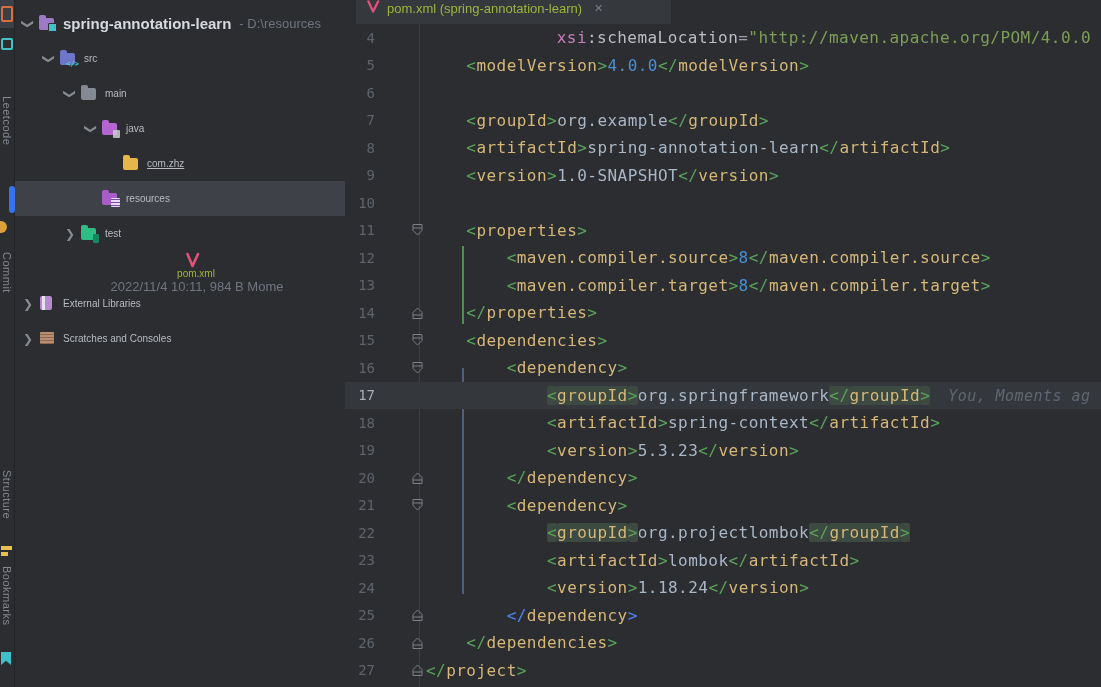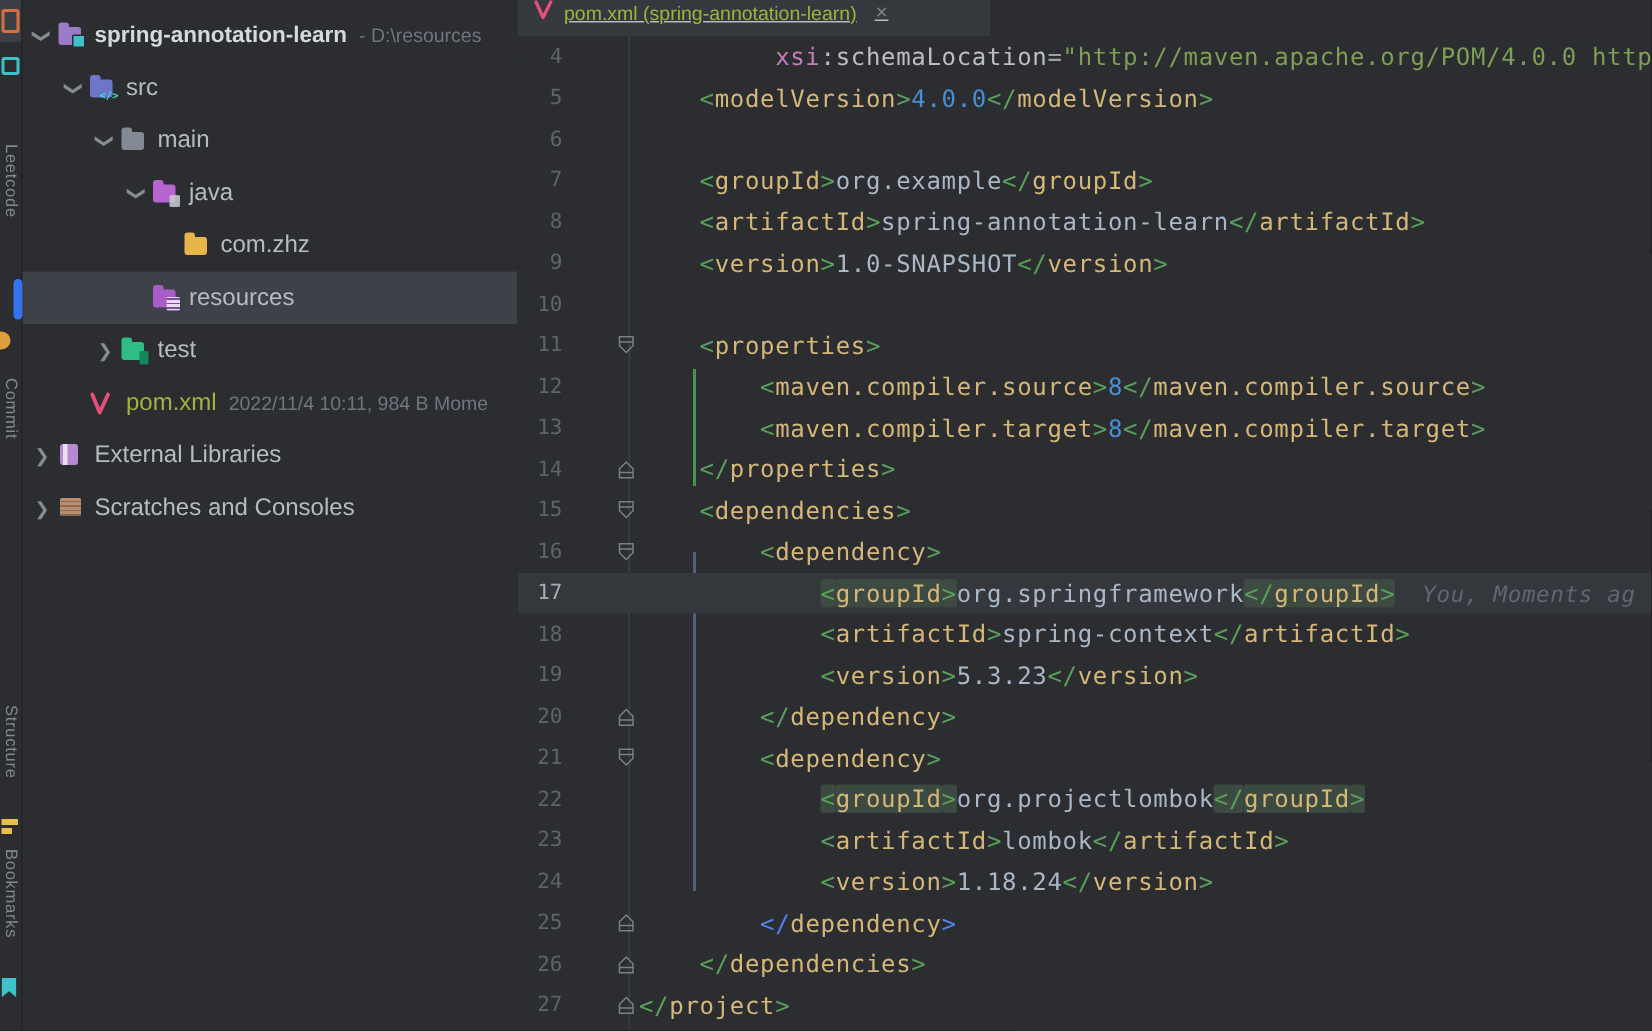--- a/index.html
+++ b/index.html
@@ -28,21 +28,21 @@
 
   
   #project-panel{position:absolute;left:14px;top:0;width:331px;height:687px;background:var(--bg);
                  border-right:1px solid #202225;overflow:hidden;}
   #tree{position:absolute;left:0;top:6px;right:0;}
   .trow{height:35px;display:flex;align-items:center;white-space:nowrap;cursor:default;}
   .trow.selected{background:var(--panelSel);}
   .chev{width:16px;flex:none;text-align:center;color:#878c93;font-size:12px;}
   .chev span{display:inline-block;}
   .chev.down span{transform:rotate(90deg);}
-  .tlabel{font-size:16px;color:var(--treeText);margin-left:6px;}
+  .tlabel{font-size:10px;color:var(--treeText);margin-left:6px;}
   .tlabel.bold{font-weight:bold;font-size:15px;color:#d6d9de;}
   .tlabel.green{color:var(--green);}
   .tsuffix{font-size:13px;color:var(--dim);margin-left:8px;}
 
   
   .icon{position:relative;width:19px;height:17px;flex:none;margin-left:2px;}
   .fbase{position:absolute;left:1px;top:3px;width:15px;height:12px;border-radius:2px;}
   .fbase::before{content:"";position:absolute;top:-3px;left:0;width:7px;height:4px;
                  border-radius:2px 2px 0 0;background:inherit;}
   .i-project .fbase{background:#9d7ac6;}
@@ -63,21 +63,21 @@
   .i-test .sub{position:absolute;right:0;bottom:-1px;width:6px;height:9px;background:#15875d;border-radius:1px;}
   .i-library .book{position:absolute;left:2px;top:1px;width:12px;height:14px;background:#b78ad0;
                    border-radius:2px;}
   .i-library .book::before{content:"";position:absolute;left:2px;top:0;width:3px;height:14px;background:#e8e2f0;}
   .i-scratch .pad{position:absolute;left:2px;top:2px;width:14px;height:12px;background:#b98d6f;border-radius:1px;
       background-image:repeating-linear-gradient(#b98d6f 0 2px,#8a6a52 2px 3px);}
   .i-maven svg{position:absolute;left:0;top:0;}
 
   
   #tabbar{position:absolute;left:345px;top:0;width:756px;height:24px;background:var(--bg);}
-  .tab{position:absolute;left:0;top:0;width:315px;height:40px;background:var(--tabBg);overflow:hidden;text-decoration:underline;}
+  .tab{position:absolute;left:11px;top:0;width:315px;height:40px;background:var(--tabBg);overflow:hidden;}
   .tab::after{content:"";position:absolute;left:0;bottom:0;width:100%;height:3px;background:var(--accent);}
   .tab-inner{display:flex;align-items:center;gap:6px;padding:0 10px;margin-top:-4px;height:24px;}
   .tab-label{font-size:13px;color:var(--green);white-space:nowrap;}
   .tab-close{color:#7b8087;font-size:11px;margin-left:6px;}
 
   #editor{position:absolute;left:345px;top:24px;width:756px;height:663px;background:var(--bg);overflow:hidden;}
   #fold-line{position:absolute;left:74px;top:0;width:1px;height:663px;background:#3d4043;}
   .guide{position:absolute;left:117px;width:2px;}
   #guide-green{background:var(--guideGreen);top:222px;height:78px;}
   #guide-blue{background:var(--guideBlue);top:344px;height:226px;}
@@ -91,21 +91,21 @@
   .foldc{flex:0 0 49px;display:flex;justify-content:flex-end;padding-right:2px;align-items:center;}
   .code{font-family:"DejaVu Sans Mono",monospace;font-size:16px;letter-spacing:.45px;flex:1 0 auto;}
   .tok{white-space:pre;}
   .tok.hl{background:var(--hlBg);border-radius:2px;}
   .c-plain{color:var(--val);}
   .c-br{color:var(--br);}
   .c-brB{color:var(--brB);}
   .c-tag{color:var(--tag);}
   .c-val{color:var(--val);}
   .c-num{color:var(--num);}
-  .c-ns{color:var(--ns);}
+  .c-ns{color:var(--ns);margin-left:40px;}
   .c-attr{color:var(--attr);}
   .c-eq{color:var(--eq);}
   .c-str{color:var(--str);}
   .c-blame{color:var(--blame);font-style:italic;margin-left:18px;font-size:15px;}
 </style>
 </head>
 <body>
 
 <div id="app">
 
@@ -155,21 +155,21 @@
           <span class="tlabel">main</span>
         </div>
         <div class="trow" style="padding-left: 69px;">
           <span class="chev down"><span>❯</span></span>
           <span class="icon i-java">
             <span class="fbase"></span>
             <span class="sub"></span>
           </span>
           <span class="tlabel">java</span>
         </div>
-        <div class="trow" style="padding-left: 90px;">
+        <div class="trow" style="padding-left: 90px; text-decoration: underline;">
           <span class="chev "></span>
           <span class="icon i-package">
             <span class="fbase"></span>
           </span>
           <span class="tlabel">com.zhz</span>
         </div>
         <div class="trow selected" style="padding-left: 69px;">
           <span class="chev "></span>
           <span class="icon i-resources">
             <span class="fbase"></span>
@@ -178,21 +178,21 @@
           <span class="tlabel">resources</span>
         </div>
         <div class="trow" style="padding-left: 48px;">
           <span class="chev "><span>❯</span></span>
           <span class="icon i-test">
             <span class="fbase"></span>
             <span class="sub"></span>
           </span>
           <span class="tlabel">test</span>
         </div>
-        <div class="trow" style="padding-left: 27px;">
+        <div class="trow" style="padding-left: 27px; flex-direction: column;">
           <span class="chev "></span>
           <span class="icon i-maven">
             <svg width="16" height="17" viewBox="0 0 16 16">
               <path d="M2.5 2.5l5 12 5.5-12" fill="none" stroke="#e34f7b" stroke-width="2.6" stroke-linejoin="round" stroke-linecap="round"></path>
             </svg>
           </span>
           <span class="tlabel green">pom.xml</span>
           <span class="tsuffix">2022/11/4 10:11, 984 B Mome</span>
         </div>
         <div class="trow" style="padding-left: 6px;">

